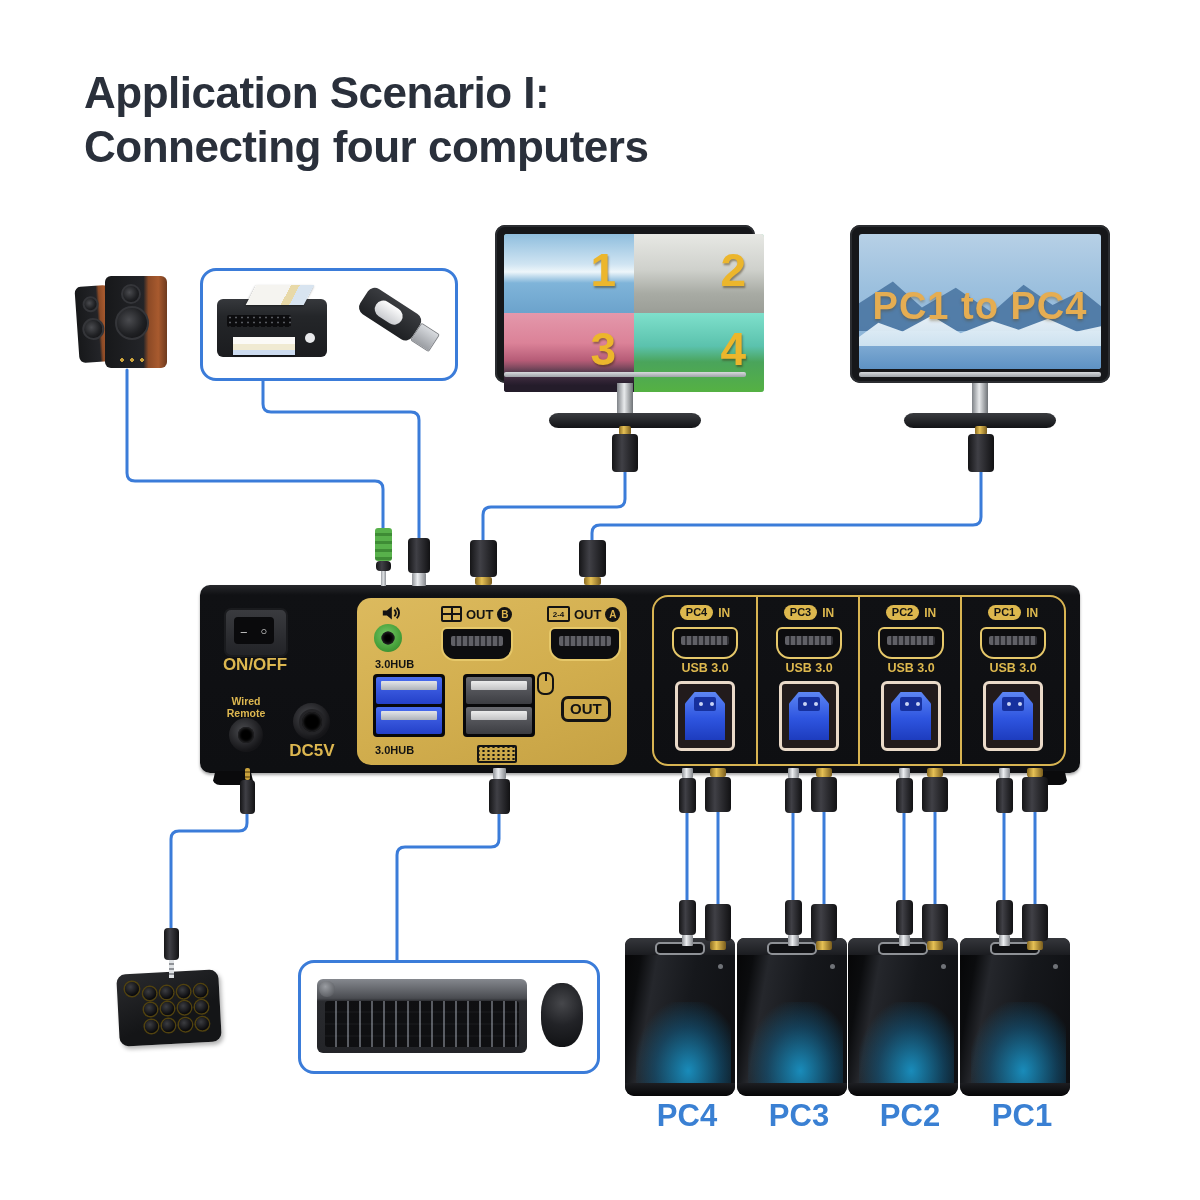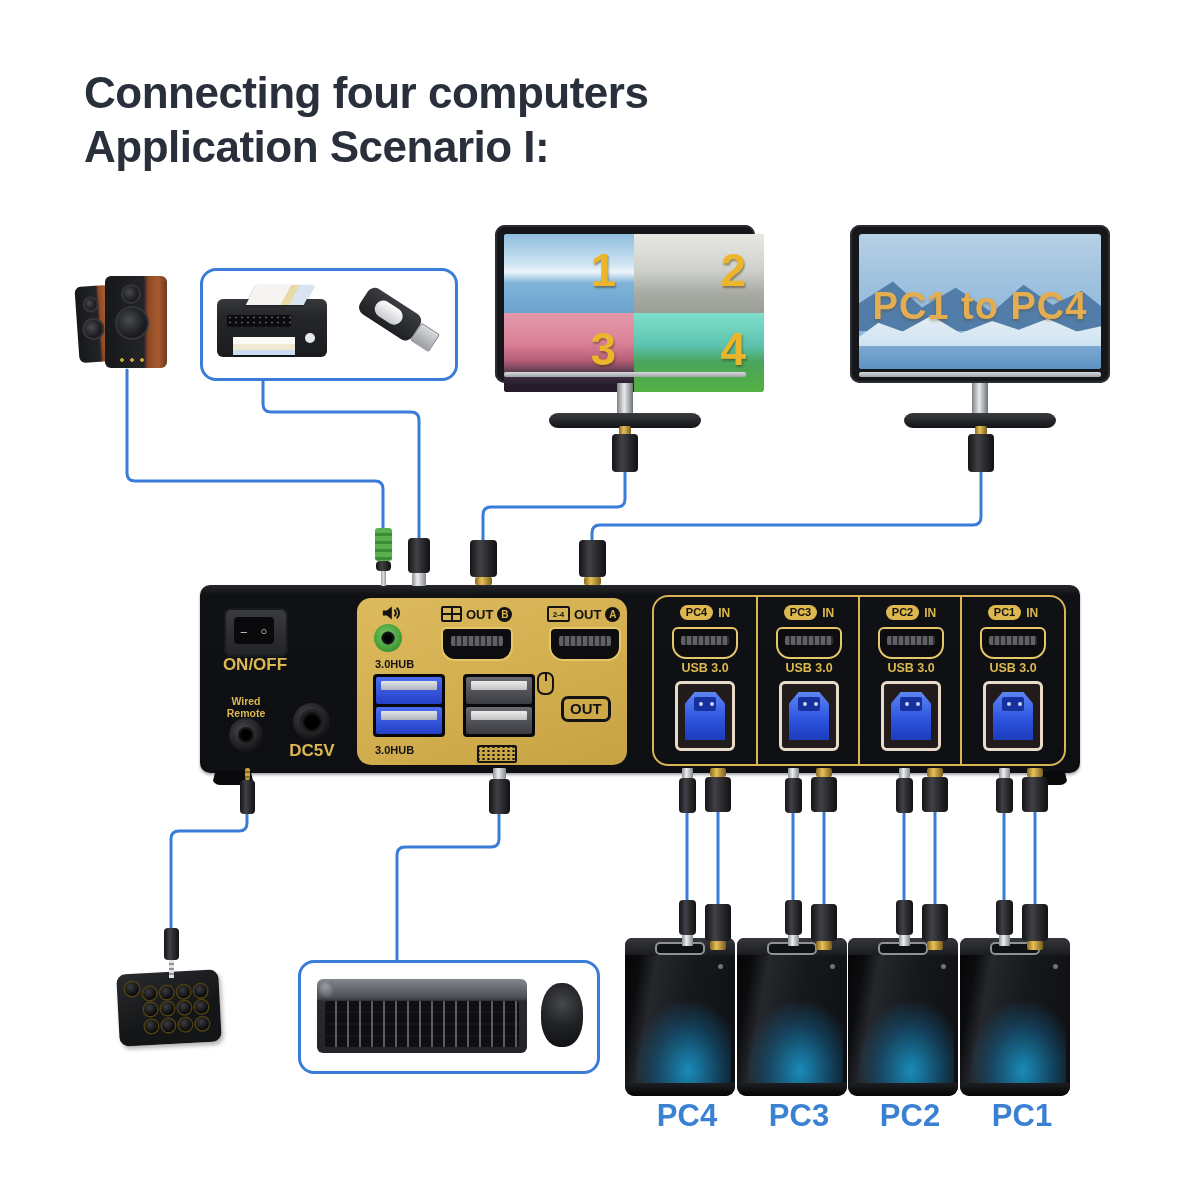--- a/index.html
+++ b/index.html
@@ -134,22 +134,22 @@
   .tower .base{position:absolute;left:0;right:0;bottom:0;height:13px;background:linear-gradient(180deg,#1d1e22,#060607);border-radius:0 0 9px 9px;}
   .tower .pbtn{position:absolute;right:12px;top:26px;width:5px;height:5px;border-radius:50%;background:#6f7277;}
   .pclabel{position:absolute;width:110px;text-align:center;color:#3a80d3;font-weight:bold;font-size:31px;z-index:3;}
 </style>
 </head>
 <body>
 
 <div id="canvas">
 
   <div class="abs title">
+    <div>Application Scenario I:</div>
     <div>Connecting four computers</div>
-    <div>Application Scenario I:</div>
   </div>
 
   <svg class="abs cable-svg" width="1200" height="1200" viewBox="0 0 1200 1200">
     <g fill="none" stroke="#3b7cd9" stroke-width="3" stroke-linejoin="round" stroke-linecap="round">
       <path d="M127,370 L127,473 Q127,481 135,481 L375,481 Q383,481 383,489 L383,532"></path>
       <path d="M263,374 L263,404 Q263,412 271,412 L411,412 Q419,412 419,420 L419,540"></path>
       <path d="M625,470 L625,499 Q625,507 617,507 L491,507 Q483,507 483,515 L483,544"></path>
       <path d="M981,468 L981,517 Q981,525 973,525 L600,525 Q592,525 592,533 L592,544"></path>
       <path d="M247,810 L247,823 Q247,831 239,831 L179,831 Q171,831 171,839 L171,934"></path>
       <path d="M499,810 L499,839 Q499,847 491,847 L405,847 Q397,847 397,855 L397,961"></path>

